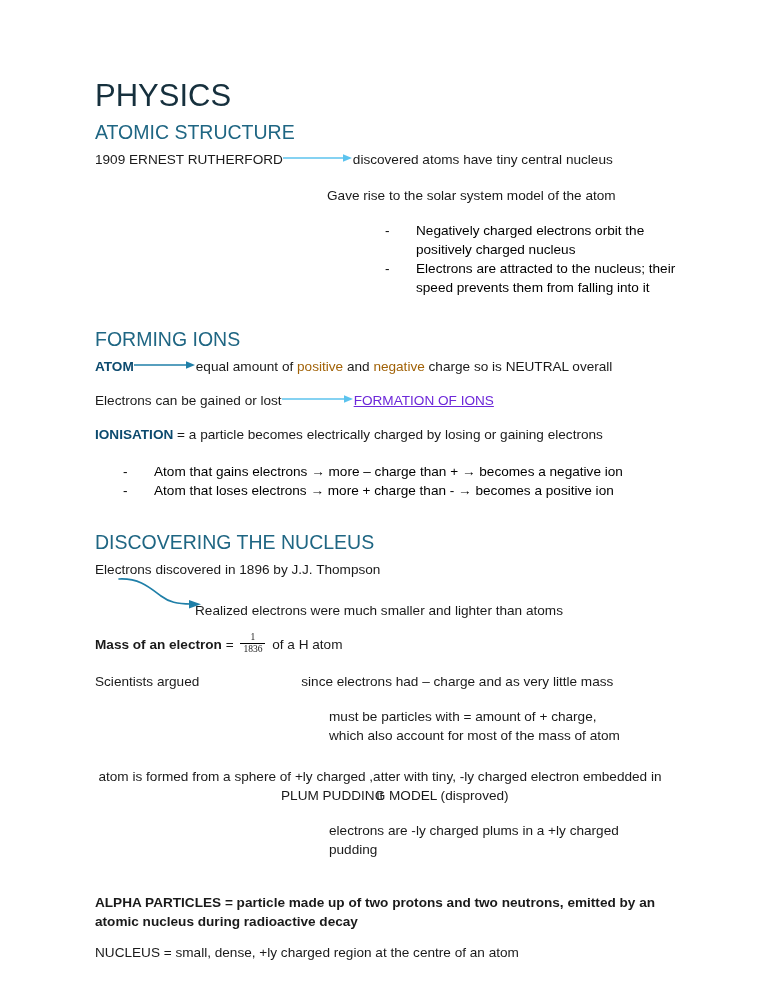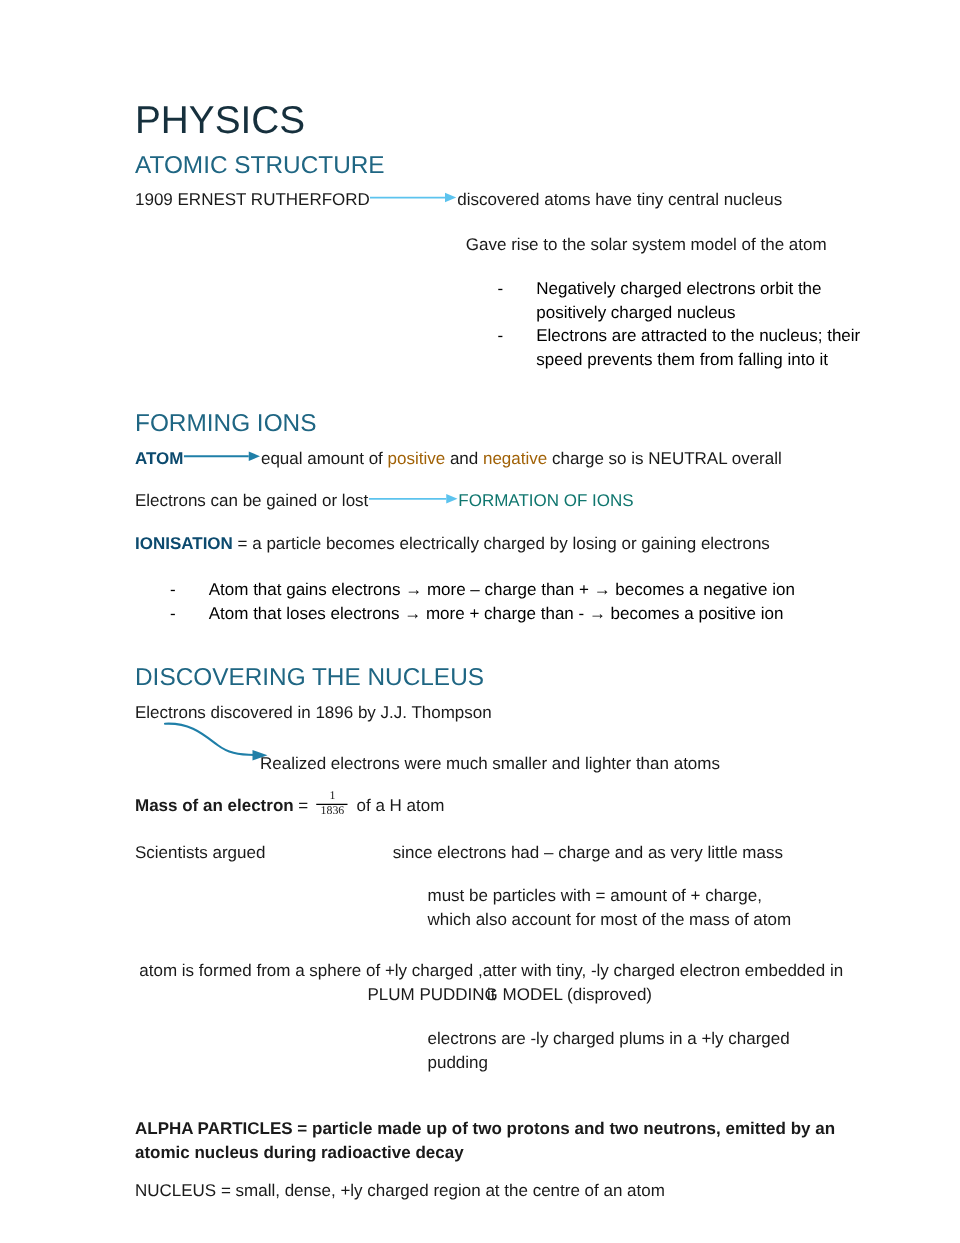--- a/index.html
+++ b/index.html
@@ -16,21 +16,21 @@
     overflow: hidden;
   }
   .page {
     position: absolute;
     left: 0; top: 0;
     width: 768px;
     height: 994px;
   }
   .doc {
     position: absolute;
-    left: 108px;
+    left: 95px;
     top: 78px;
     width: 586px;
   }
 
   
   .title {
     font-size: 31px;
     font-weight: normal;
     color: #16303D;
     letter-spacing: 0px;
@@ -64,21 +64,22 @@
   .spacer-34 { height: 34px; }
 
   .b-blue {
     font-weight: bold;
     color: #0c4a6e;
   }
   .c-blue {
     color: #a16207;
   }
   .c-lightblue {
-    color: #0f766e;
+    color: #6d28d9;
+    text-decoration: underline;
   }
 
   
   .bullets {
     margin: 0;
     padding: 0;
     list-style: none;
   }
   .bullets li {
     position: relative;
@@ -86,21 +87,21 @@
     line-height: 19px;
     padding-left: 31px;
   }
   .bullets li .dash {
     position: absolute;
     left: 0;
     top: 0;
   }
 
   
-  .ind-232 { padding-left: 232px; text-align: center; }
+  .ind-232 { padding-left: 232px; }
   .ind-100 { padding-left: 100px; }
   .ind-28  { padding-left: 28px; }
 
   .block-290 {
     margin-left: 290px;
     width: 296px;
     white-space: normal;
   }
   .block-234 {
     margin-left: 234px;

